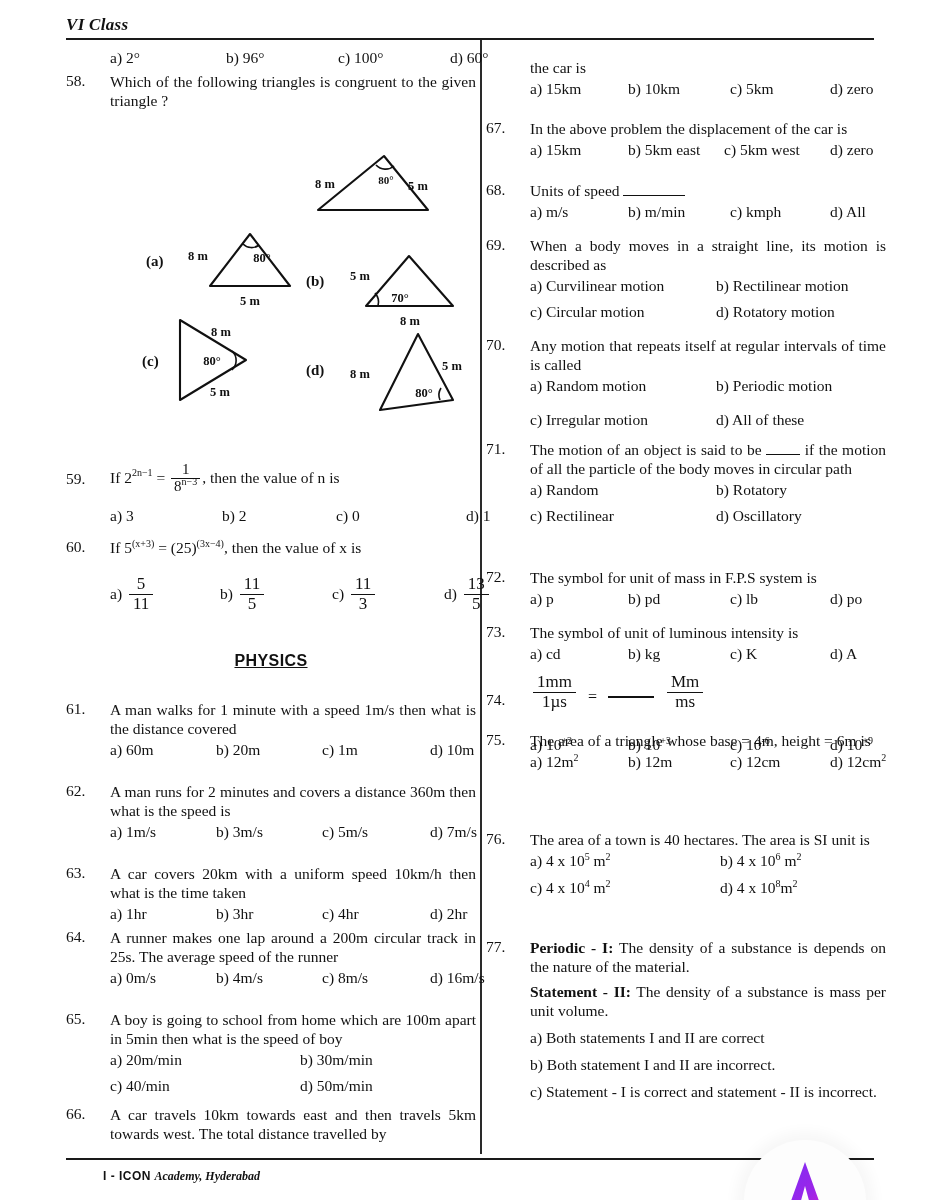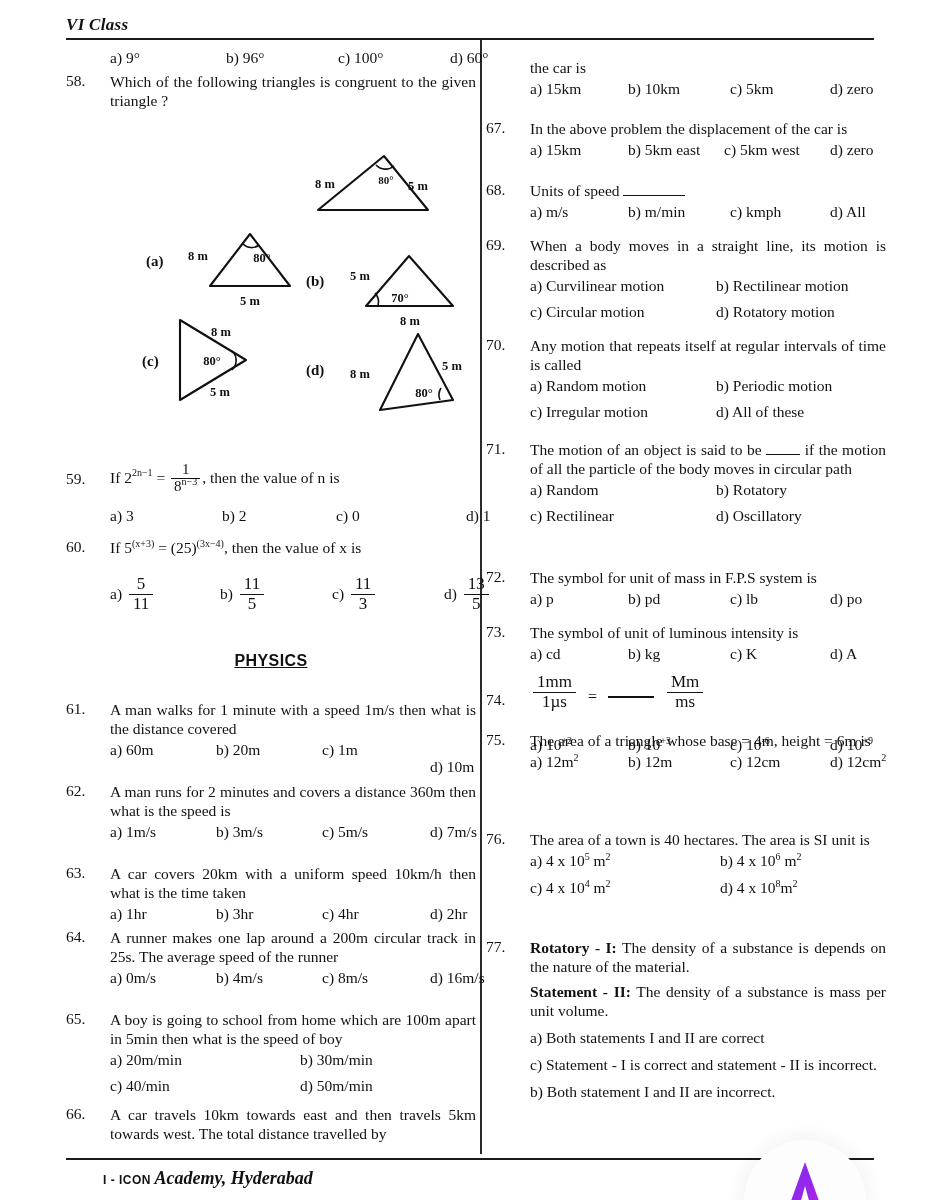--- a/index.html
+++ b/index.html
@@ -71,21 +71,21 @@
   .ftr-brand {
     font-family: "Liberation Sans", sans-serif;
     font-weight: bold;
     font-size: 12px;
     letter-spacing: 0.5px;
     margin-left: 31px;
   }
   .ftr-sub {
     font-style: italic;
     font-weight: bold;
-    font-size: 18px;
+    font-size: 12px;
   }
 
   
   .wm-circle {
     position: absolute;
     left: 744px;
     top: 1140px;
     width: 122px;
     height: 122px;
     border-radius: 50%;
@@ -219,21 +219,21 @@
 
   <div class="hdr-title">VI  Class</div>
   <div class="hdr-rule"></div>
   <div class="col-divider"></div>
 
   <div class="col col-left">
 
     <div class="q" style="top:48px; left:0; width:410px;">
       <div class="qbody qbody-nj" style="margin-left:44px;">
         <div class="opts-row">
-          <span class="opt o4a">a) 9°</span>
+          <span class="opt o4a">a) 2°</span>
           <span class="opt" style="left:116px;">b) 96°</span>
           <span class="opt" style="left:228px;">c) 100°</span>
           <span class="opt" style="left:340px;">d) 60°</span>
         </div>
       </div>
     </div>
 
     <div class="q" style="top:72px; left:0; width:410px;">
       <div class="qnum">58.</div>
       <div class="qbody">Which of the following triangles is congruent to the given triangle ?</div>
@@ -348,21 +348,21 @@
     <div class="section-head" style="top:652px; left:0;">PHYSICS</div>
 
     <div class="q" style="top:700px; left:0; width:410px;">
       <div class="qnum">61.</div>
       <div class="qbody">A man walks for 1 minute with a speed 1m/s then what is the distance covered</div>
       <div class="qbody qbody-nj opts">
         <div class="opts-row">
           <span class="opt o4a">a) 60m</span>
           <span class="opt" style="left:106px;">b) 20m</span>
           <span class="opt" style="left:212px;">c) 1m</span>
-          <span class="opt" style="left:320px;margin-top:17px;">d) 10m</span>
+          <span class="opt" style="left:320px;">d) 10m</span>
         </div>
       </div>
     </div>
 
     <div class="q" style="top:782px; left:0; width:410px;">
       <div class="qnum">62.</div>
       <div class="qbody">A man runs for 2 minutes and covers a distance 360m then what is the speed is</div>
       <div class="qbody qbody-nj opts">
         <div class="opts-row">
           <span class="opt o4a">a) 1m/s</span>
@@ -480,21 +480,21 @@
     </div>
 
     <div class="q" style="top:336px; left:0; width:400px;">
       <div class="qnum">70.</div>
       <div class="qbody">Any motion that repeats itself at regular intervals of time is called</div>
       <div class="qbody qbody-nj opts">
         <div class="opts-row" style="height:26px;">
           <span class="opt o2a">a) Random motion</span>
           <span class="opt" style="left:186px;">b) Periodic motion</span>
         </div>
-        <div class="opts-row" style="height:26px;">
+        <div class="opts-row" style="height:26px;margin-top:8px;">
           <span class="opt o2a">c) Irregular motion</span>
           <span class="opt" style="left:186px;">d) All of these</span>
         </div>
       </div>
     </div>
 
     <div class="q" style="top:440px; left:0; width:400px;">
       <div class="qnum">71.</div>
       <div class="qbody">
         <span>The motion of an object is said to be</span>
@@ -586,25 +586,25 @@
         </div>
         <div class="opts-row" style="height:27px;">
           <span class="opt o2a"><span>c) 4 x 10</span><sup>4</sup><span> m</span><sup>2</sup></span>
           <span class="opt" style="left:190px;"><span>d) 4 x 10</span><sup>8</sup><span>m</span><sup>2</sup></span>
         </div>
       </div>
     </div>
 
     <div class="q" style="top:938px; left:0; width:400px;">
       <div class="qnum">77.</div>
-      <div class="qbody"><span class="bold">Rotatory - I:</span><span> The density of a substance is depends on the nature of the material.</span></div>
+      <div class="qbody"><span class="bold">Periodic - I:</span><span> The density of a substance is depends on the nature of the material.</span></div>
       <div class="qbody" style="margin-top:6px;"><span class="bold">Statement - II:</span><span> The density of a substance is mass per unit volume.</span></div>
       <div class="qbody" style="margin-top:8px;">a) Both statements I and II are correct</div>
+      <div class="qbody" style="margin-top:8px;">b) Both statement I and II are incorrect.</div>
       <div class="qbody" style="margin-top:8px;">c) Statement - I is correct and statement - II is incorrect.</div>
-      <div class="qbody" style="margin-top:8px;">b) Both statement I and II are incorrect.</div>
     </div>
 
   </div>
 
   <div class="ftr-rule"></div>
   <div class="ftr-text">
     <span class="ftr-brand">I - ICON</span>
     <span class="ftr-sub">Academy, Hyderabad</span>
   </div>
 

